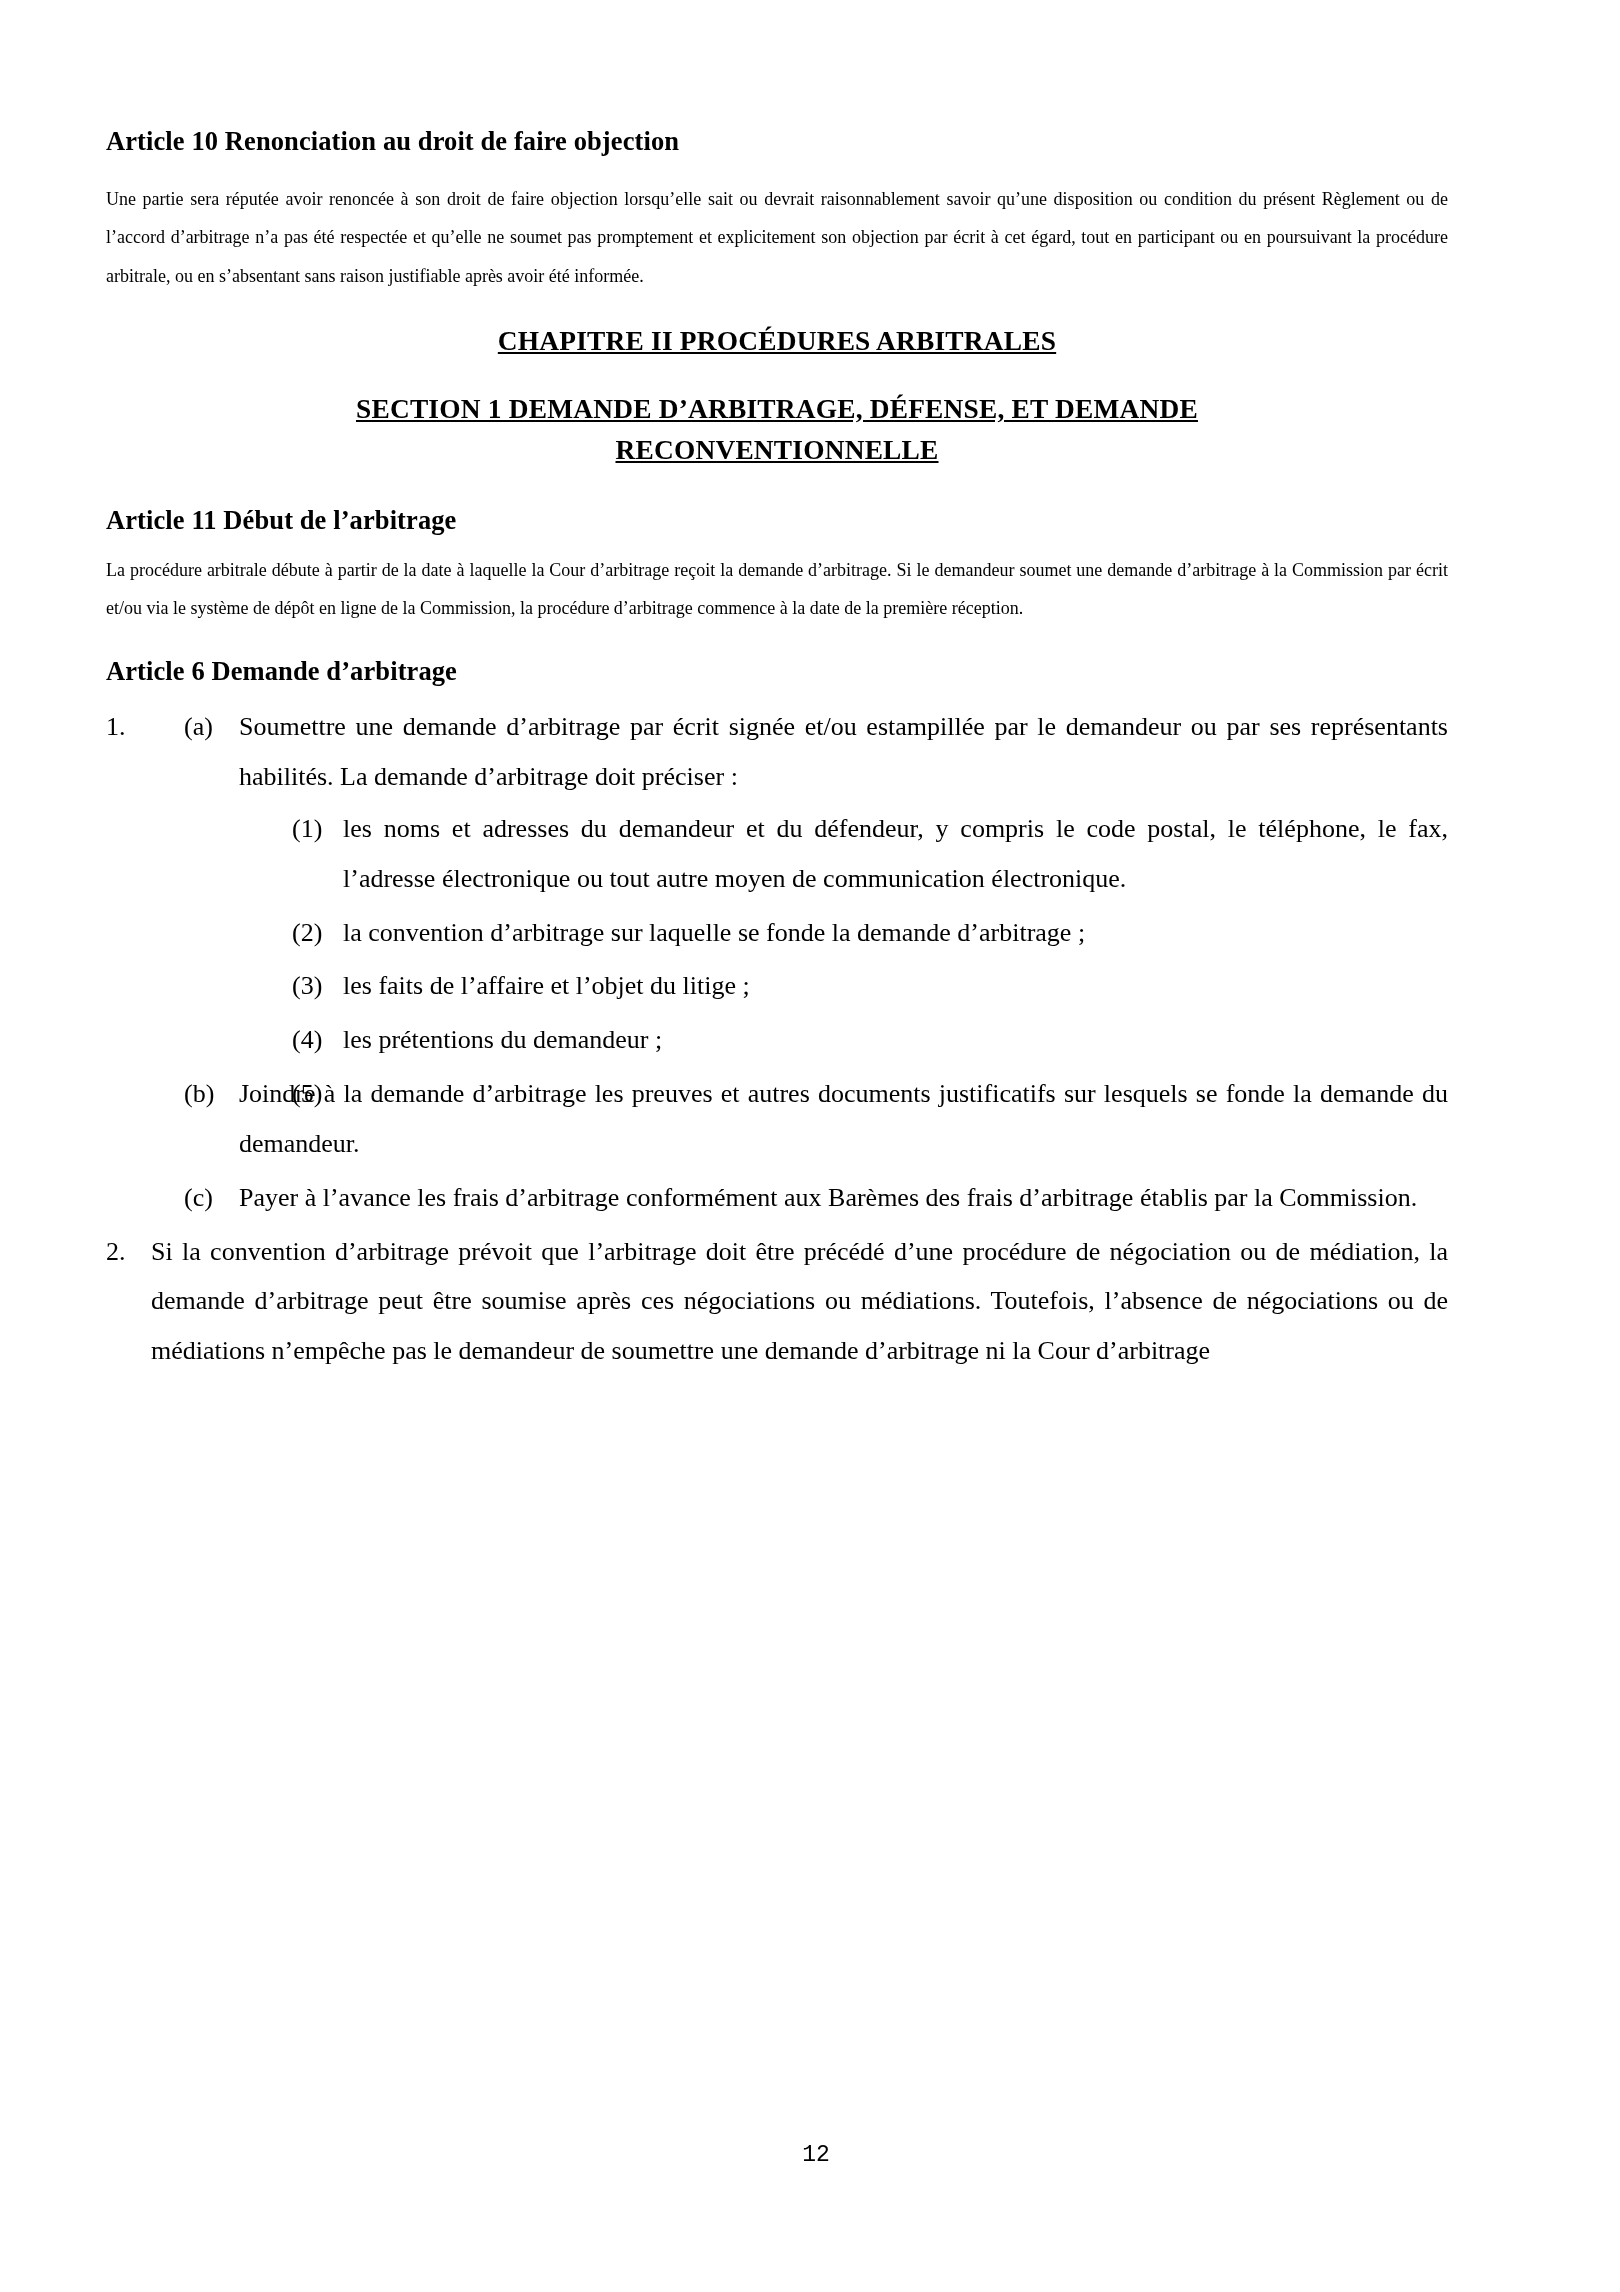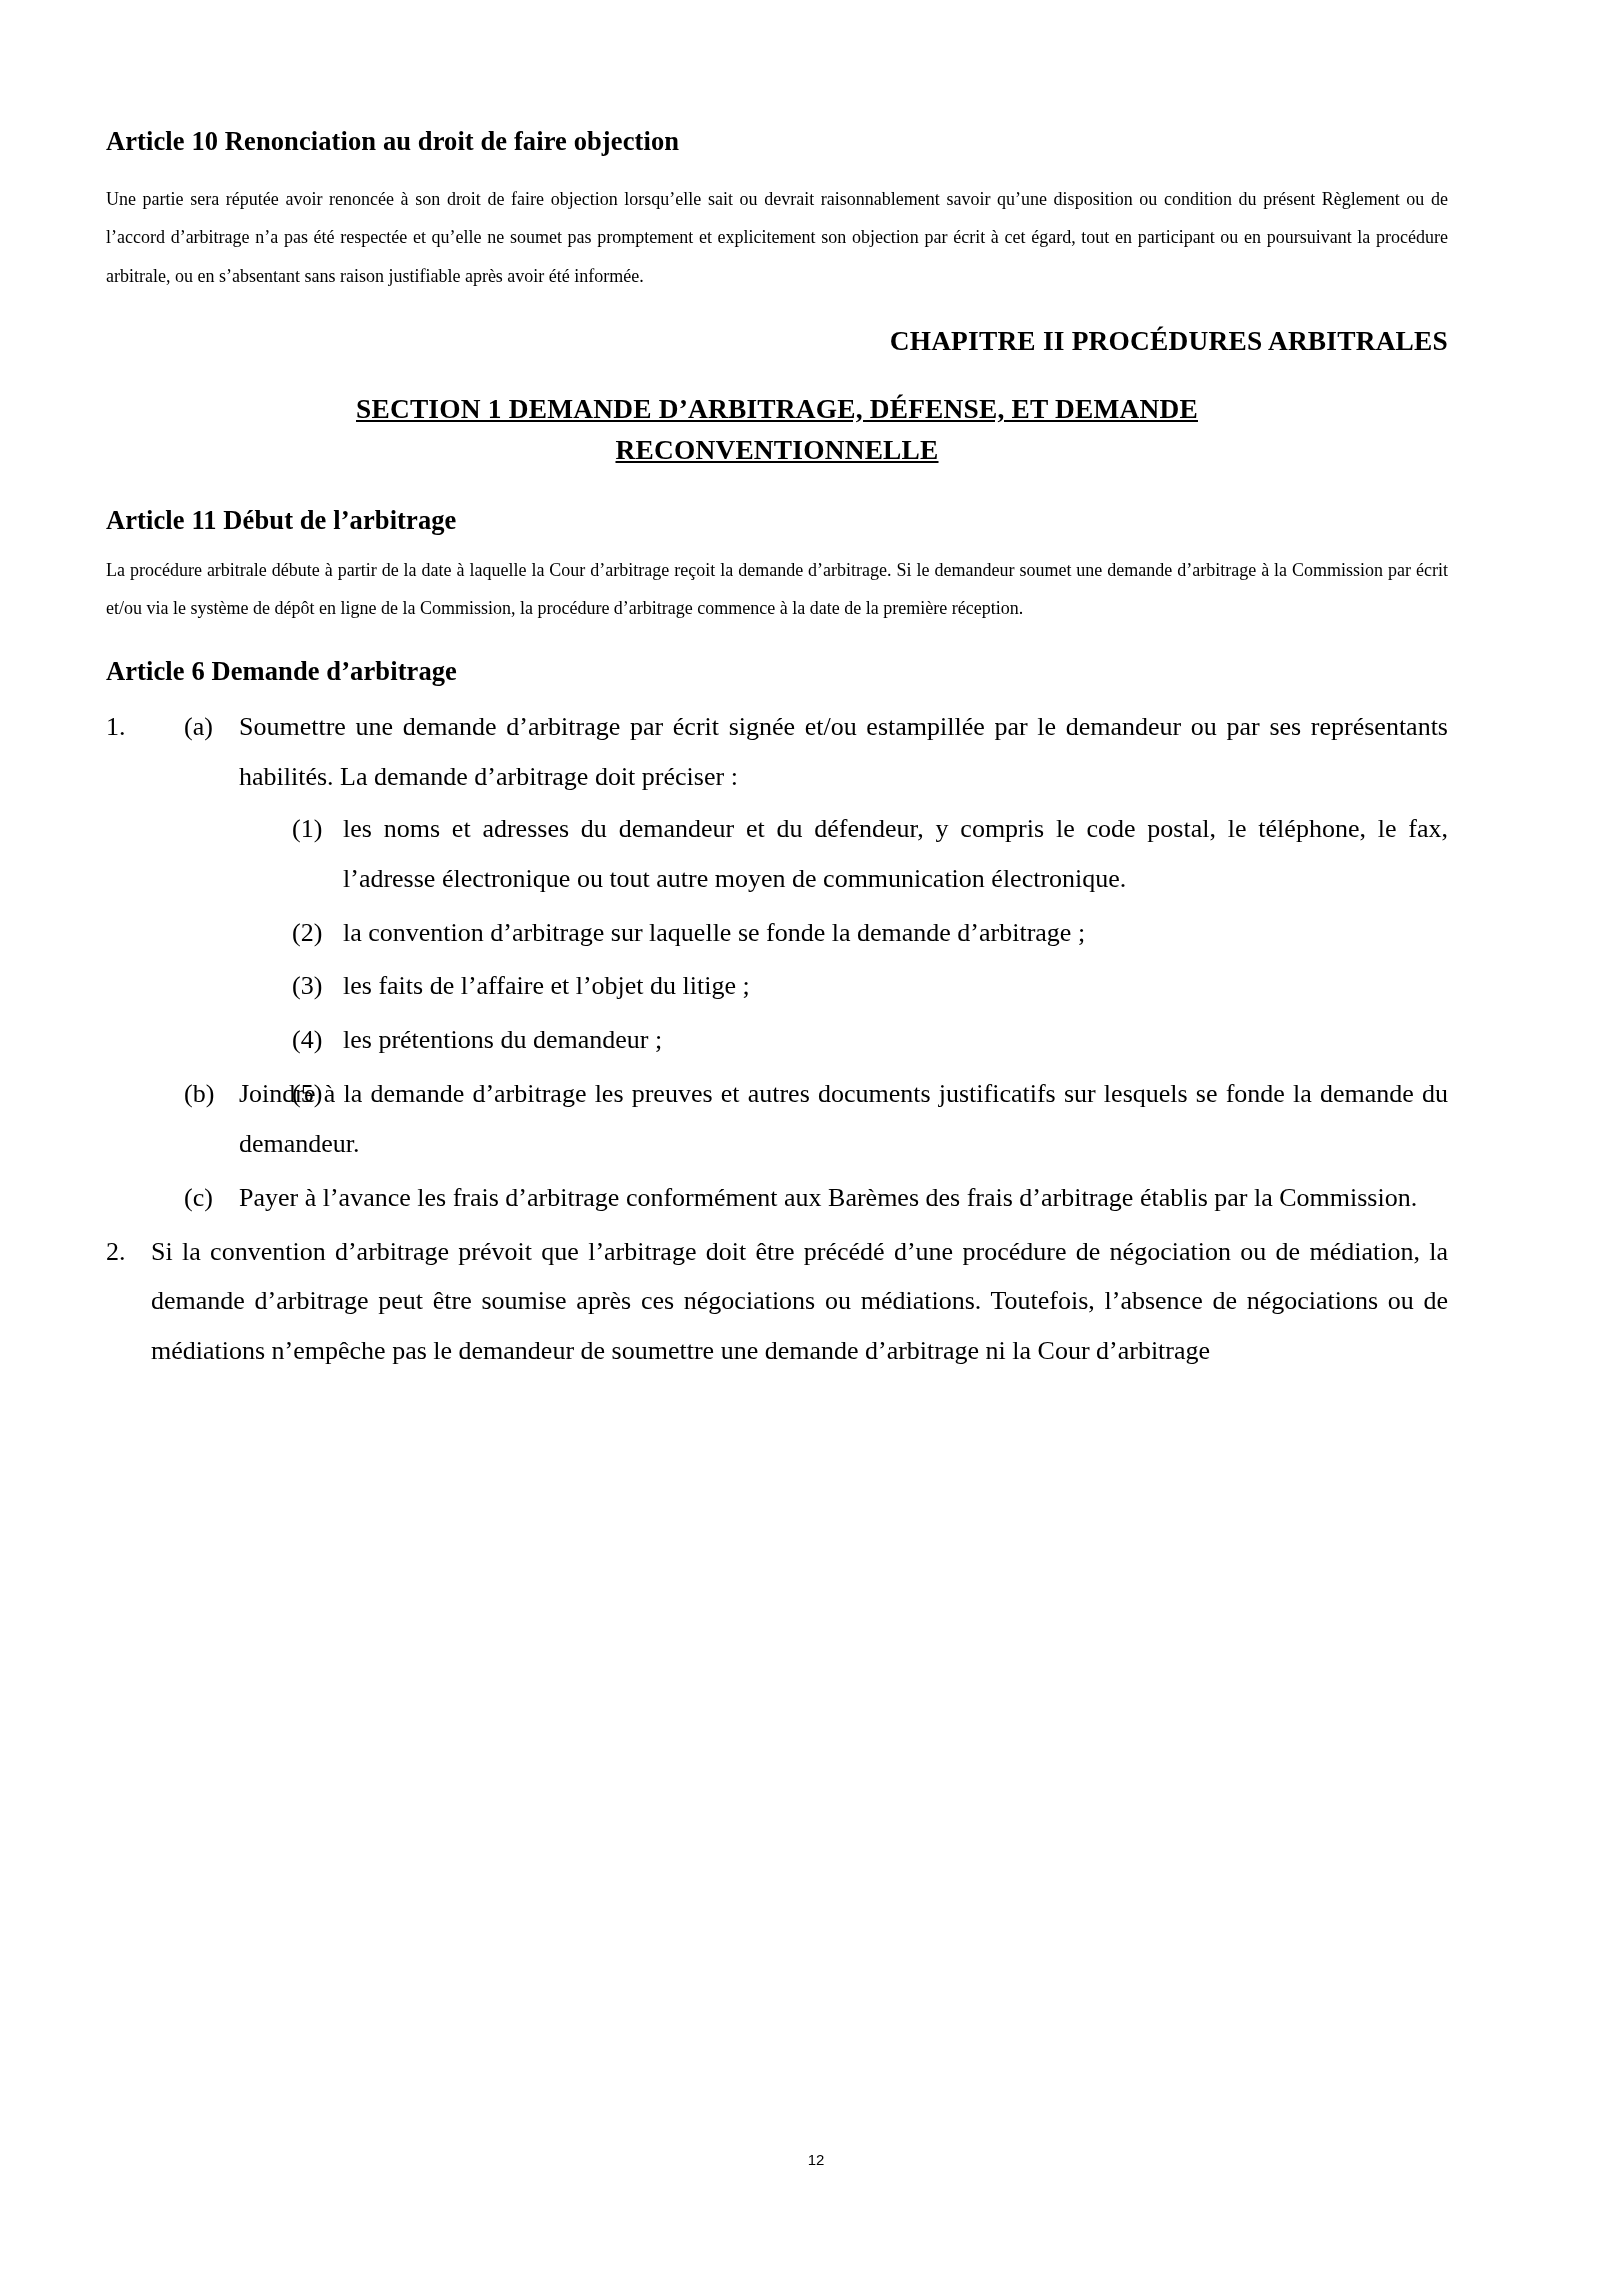--- a/index.html
+++ b/index.html
@@ -35,24 +35,25 @@
     letter-spacing: 0.1px;
   }
 
   .article-heading.tight-below {
     margin-bottom: 13.7px;
   }
 
   .chapter-heading {
     font-size: 27.4px;
     font-weight: bold;
-    text-align: right;
+    text-align: center;
     line-height: 1.3;
     margin: 29px 0 29px 0;
     letter-spacing: 0.2px;
+    text-decoration: underline;
   }
 
   .section-heading {
     font-size: 27.4px;
     font-weight: bold;
     text-align: center;
     line-height: 1.5;
     margin: 0 0 33px 0;
     letter-spacing: 0.2px;
     text-decoration: underline;
@@ -158,22 +159,22 @@
 
   .spacer-sm { height: 9.8px; }
 
   
   .page-footer {
     position: absolute;
     left: 12px;
     right: 0;
     bottom: 125px;
     text-align: center;
-    font-size: 15px;
-    font-family: Liberation Sans, sans-serif;
+    font-size: 23px;
+    font-family: Liberation Mono, monospace;
     color: #000000;
   }
 </style>
 </head>
 <body>
 
 <div class="page">
   <div class="content">
 
     <h2 class="article-heading">Article 10 Renonciation au droit de faire objection</h2>

